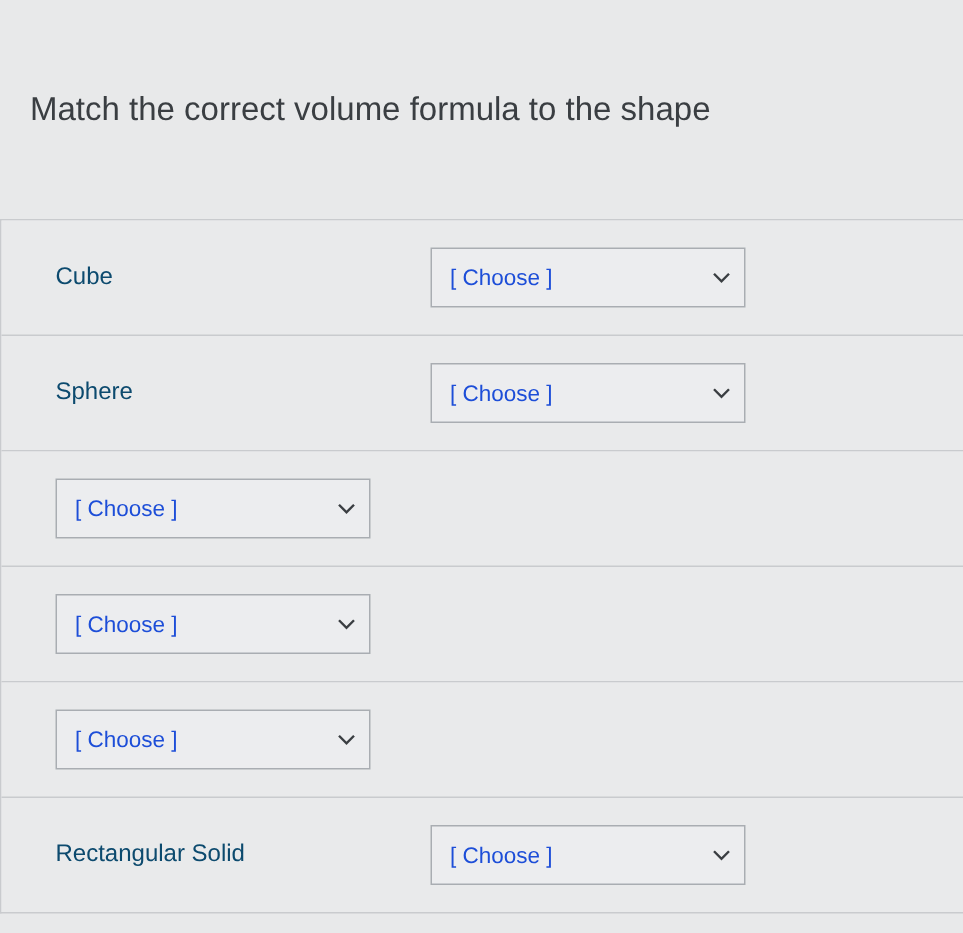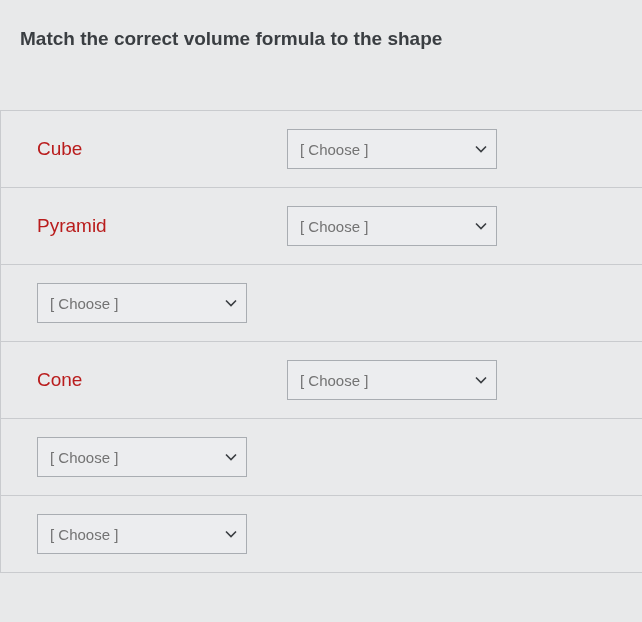--- a/index.html
+++ b/index.html
@@ -12,56 +12,57 @@
       background: #e8e9ea;
       width: 642px;
       height: 622px;
       overflow: hidden;
     }
     .page {
       padding: 0;
     }
     .prompt {
       padding: 28px 20px 10px 20px;
-      font-size: 19px;
+      font-size: 22px;
       color: #3a3e42;
-      font-weight: 700;
+      font-weight: 400;
+      margin-top: 32px;
     }
     .question-block {
       margin-top: 50px;
       border: 1px solid #c9cbce;
       border-right: none;
     }
     .row {
       display: flex;
       align-items: center;
       border-bottom: 1px solid #c9cbce;
       padding: 18px 0 18px 36px;
       background: #e9eaeb;
     }
     .row:last-child {
       border-bottom: none;
     }
     .label {
       width: 250px;
-      font-size: 19px;
-      color: #b91c1c;
+      font-size: 16px;
+      color: #0c4a6e;
       font-weight: 400;
     }
     .select-wrap {
       position: relative;
       width: 210px;
     }
     .select {
       width: 100%;
       height: 40px;
       border: 1px solid #a9adb2;
       background: #ecedef;
       font-size: 15px;
-      color: #737373;
+      color: #1d4ed8;
       padding: 0 30px 0 12px;
       appearance: none;
       -webkit-appearance: none;
       -moz-appearance: none;
       cursor: pointer;
       font-family: inherit;
     }
     .chevron {
       position: absolute;
       right: 10px;
@@ -91,48 +92,21 @@
         </select>
         <span class="chevron">
           <svg viewBox="0 0 12 12">
               <path d="M1 3.5 L6 8.5 L11 3.5" fill="none" stroke="#3a3e42" stroke-width="1.6"></path>
             </svg>
         </span>
       </div>
     </div>
 
     <div class="row">
-      <div class="label">Pyramid</div>
-      <div class="select-wrap">
-        <select class="select">
-          <option>[ Choose ]</option>
-        </select>
-        <span class="chevron">
-          <svg viewBox="0 0 12 12">
-              <path d="M1 3.5 L6 8.5 L11 3.5" fill="none" stroke="#3a3e42" stroke-width="1.6"></path>
-            </svg>
-        </span>
-      </div>
-    </div>
-
-    <div class="row">
-      <div class="select-wrap">
-        <select class="select">
-          <option>[ Choose ]</option>
-        </select>
-        <span class="chevron">
-          <svg viewBox="0 0 12 12">
-              <path d="M1 3.5 L6 8.5 L11 3.5" fill="none" stroke="#3a3e42" stroke-width="1.6"></path>
-            </svg>
-        </span>
-      </div>
-    </div>
-
-    <div class="row">
-      <div class="label">Cone</div>
+      <div class="label">Sphere</div>
       <div class="select-wrap">
         <select class="select">
           <option>[ Choose ]</option>
         </select>
         <span class="chevron">
           <svg viewBox="0 0 12 12">
               <path d="M1 3.5 L6 8.5 L11 3.5" fill="none" stroke="#3a3e42" stroke-width="1.6"></path>
             </svg>
         </span>
       </div>
@@ -157,14 +131,41 @@
           <option>[ Choose ]</option>
         </select>
         <span class="chevron">
           <svg viewBox="0 0 12 12">
               <path d="M1 3.5 L6 8.5 L11 3.5" fill="none" stroke="#3a3e42" stroke-width="1.6"></path>
             </svg>
         </span>
       </div>
     </div>
 
+    <div class="row">
+      <div class="select-wrap">
+        <select class="select">
+          <option>[ Choose ]</option>
+        </select>
+        <span class="chevron">
+          <svg viewBox="0 0 12 12">
+              <path d="M1 3.5 L6 8.5 L11 3.5" fill="none" stroke="#3a3e42" stroke-width="1.6"></path>
+            </svg>
+        </span>
+      </div>
+    </div>
+
+    <div class="row">
+      <div class="label">Rectangular Solid</div>
+      <div class="select-wrap">
+        <select class="select">
+          <option>[ Choose ]</option>
+        </select>
+        <span class="chevron">
+          <svg viewBox="0 0 12 12">
+              <path d="M1 3.5 L6 8.5 L11 3.5" fill="none" stroke="#3a3e42" stroke-width="1.6"></path>
+            </svg>
+        </span>
+      </div>
+    </div>
+
   </div>
 </div>
 
 </body></html>

